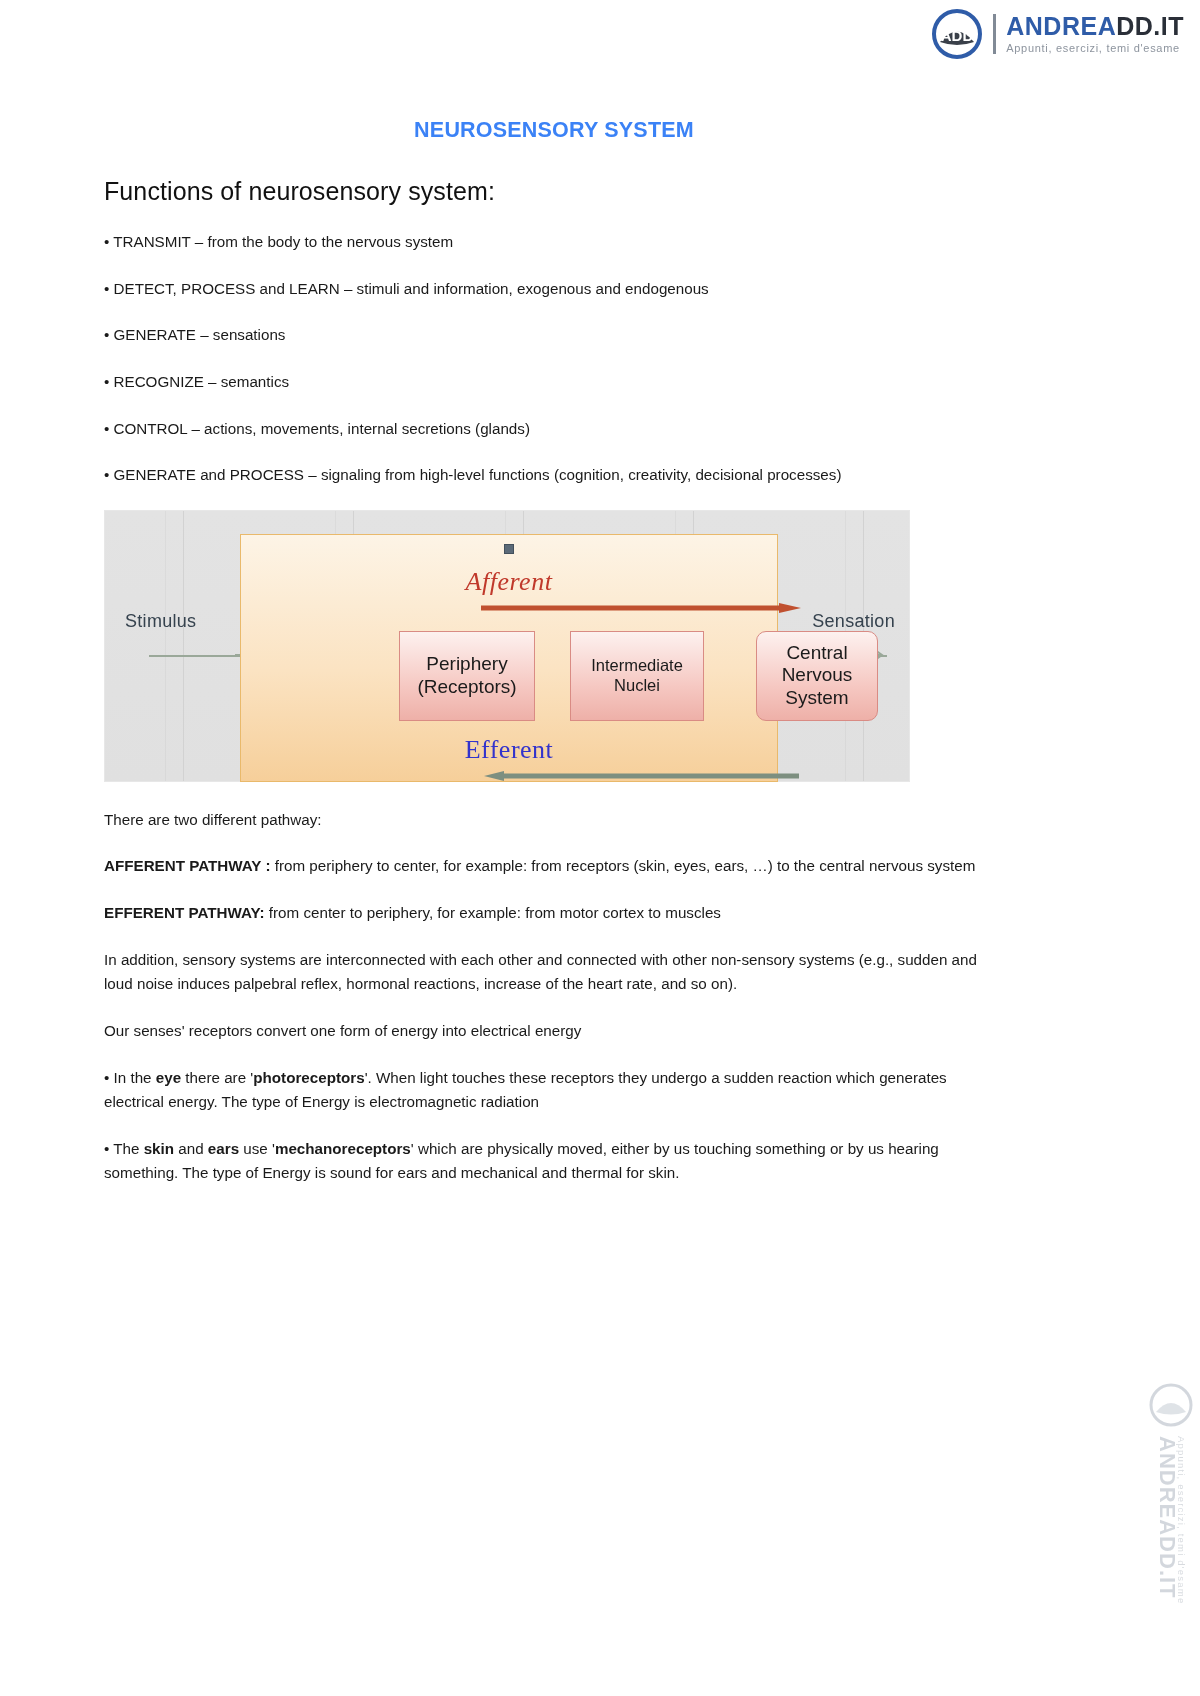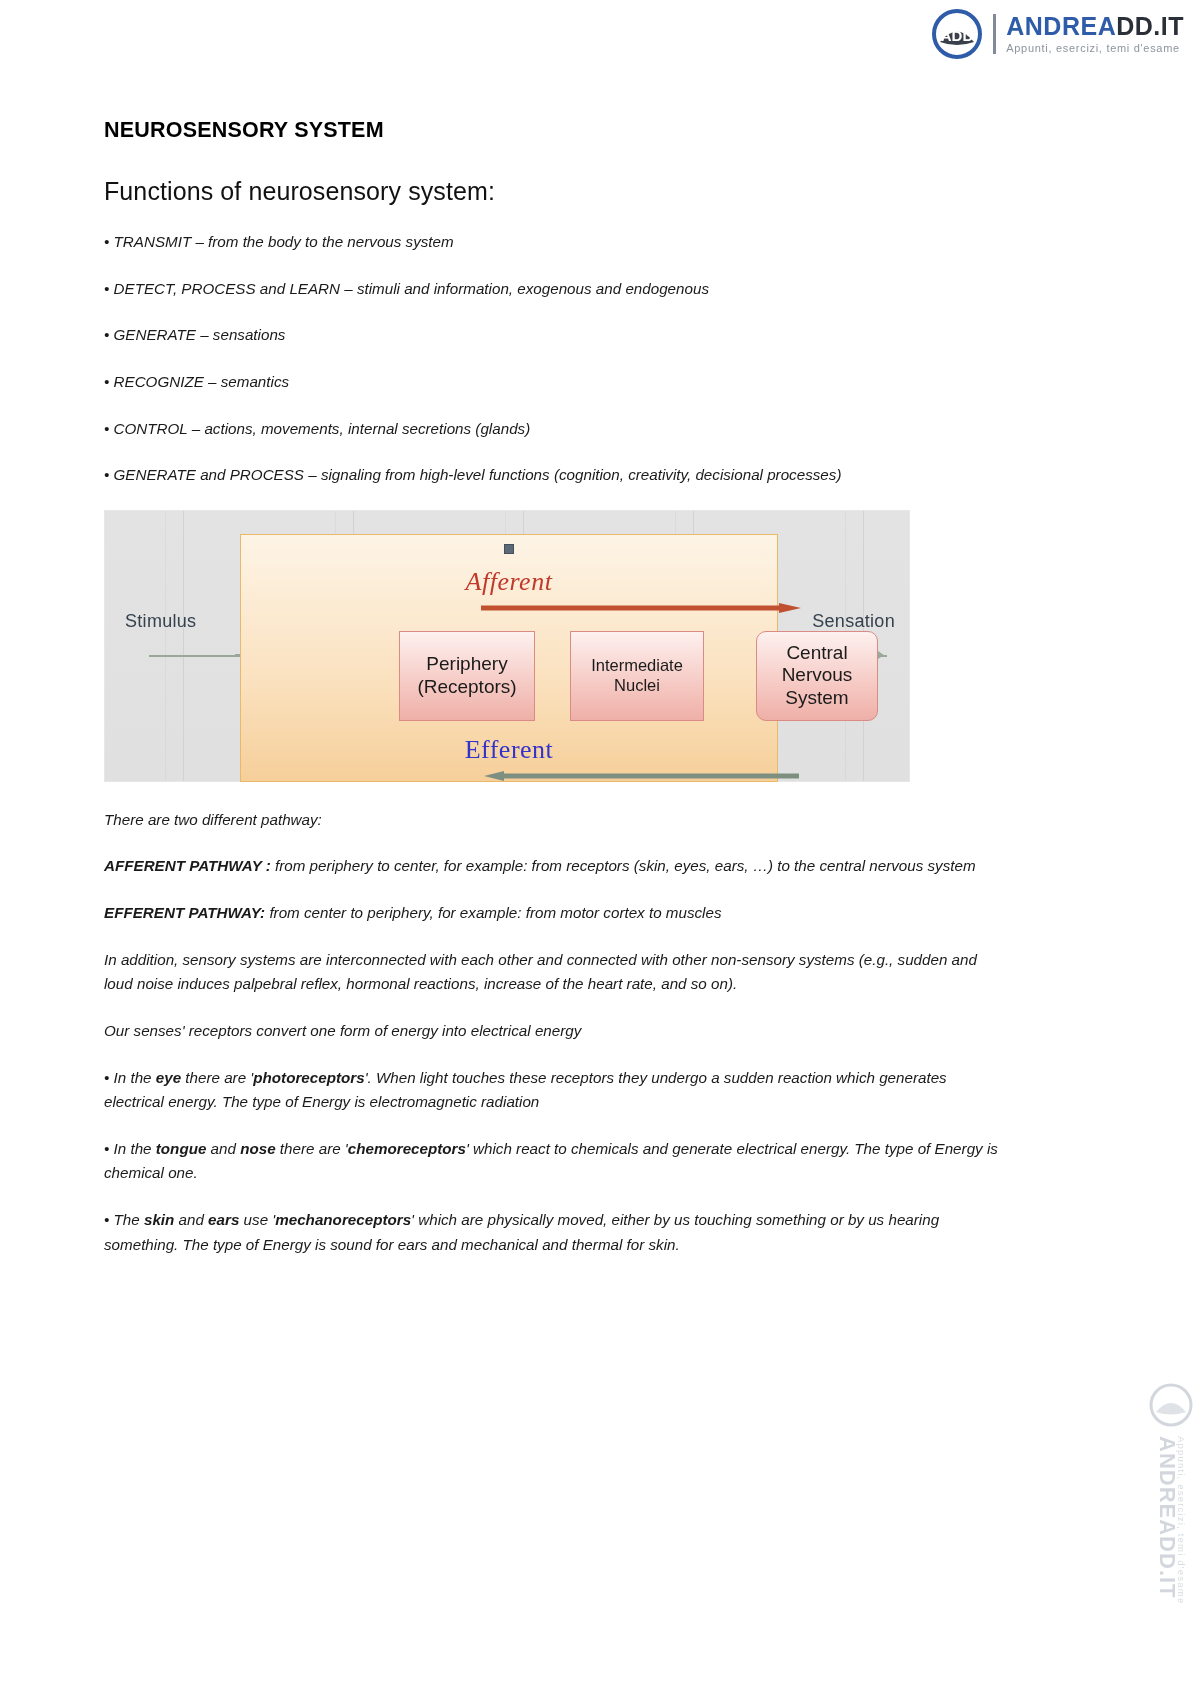--- a/index.html
+++ b/index.html
@@ -18,30 +18,30 @@
   .logo-mark { width: 52px; height: 52px; position: relative; flex: 0 0 auto; }
   .logo-divider { width: 3px; height: 40px; background: #6b7684; opacity: .85; }
   .logo-text { display: flex; flex-direction: column; line-height: 1; }
   .logo-title { font-size: 25px; font-weight: bold; letter-spacing: .5px; color: #2f5ca8; white-space: nowrap; }
   .logo-title .dark { color: #2a2f38; }
   .logo-sub { font-size: 11px; color: #8d949e; letter-spacing: .7px; margin-top: 4px; white-space: nowrap; }
 
   
   .content { position: absolute; left: 104px; top: 118px; width: 900px; }
   h1.doc-title {
-    font-size: 21.5px; font-weight: bold; 
-    letter-spacing: .2px; color: #000000; margin-bottom: 34px;
+    font-size: 21.5px; font-weight: bold; text-align: center;
+    letter-spacing: .2px; color: #3b82f6; margin-bottom: 34px;
   }
   h2.section-title {
     font-size: 25px; font-weight: normal; color: #111;
     letter-spacing: .1px; margin-bottom: 24px;
   }
   p.para, li.bullet {
     font-size: 15.2px; color: #1a1a1a; line-height: 1.62;
-    margin-bottom: 22px; list-style: none; font-style: italic;
+    margin-bottom: 22px; list-style: none;
   }
   .b { font-weight: bold; }
   ul.bullets { margin: 0; padding: 0; }
 
   
   .diagram {
     position: relative; width: 806px; height: 272px;
     margin: 8px 0 26px 0;
     background:
       linear-gradient(90deg, rgba(0,0,0,.035) 0 1px, transparent 1px 100%) 60px 0/170px 100%,
@@ -208,21 +208,20 @@
 
     <p class="para"><span class="b">EFFERENT PATHWAY:</span><span> from center to periphery, for example: from motor cortex to muscles</span></p>
 
     <p class="para">In addition, sensory systems are interconnected with each other and connected with other non-sensory systems (e.g., sudden and loud noise induces palpebral reflex, hormonal reactions, increase of the heart rate, and so on).</p>
 
 
     <p class="para">Our senses' receptors convert one form of energy into electrical energy</p>
 
     <p class="para"><span>• In the </span><span class="b">eye</span><span> there are '</span><span class="b">photoreceptors</span><span>'. When light touches these receptors they undergo a sudden reaction which generates electrical energy. The type of Energy is electromagnetic radiation</span></p>
 
-    <p class="para"><span>• In the </span><span class="b">tongue</span><span> and </span><span class="b">nose</span><span> there are '</span><span class="b">chemoreceptors</span><span>' which react to chemicals and generate electrical energy. The type of Energy is chemical one.</span></p>
 
     <p class="para"><span>• The </span><span class="b">skin</span><span> and </span><span class="b">ears</span><span> use '</span><span class="b">mechanoreceptors</span><span>' which are physically moved, either by us touching something or by us hearing something. The type of Energy is sound for ears and mechanical and thermal for skin.</span></p>
   </div>
 
   <div class="watermark">
     <div class="wm-mark">
       <svg viewBox="0 0 46 46" width="46" height="46">
         <circle cx="23" cy="23" r="20" fill="none" stroke="#8d99a8" stroke-width="3"></circle>
         <path d="M8 30 Q23 12 38 30 Q23 35 8 30 Z" fill="#aeb7c2"></path>
       </svg>

